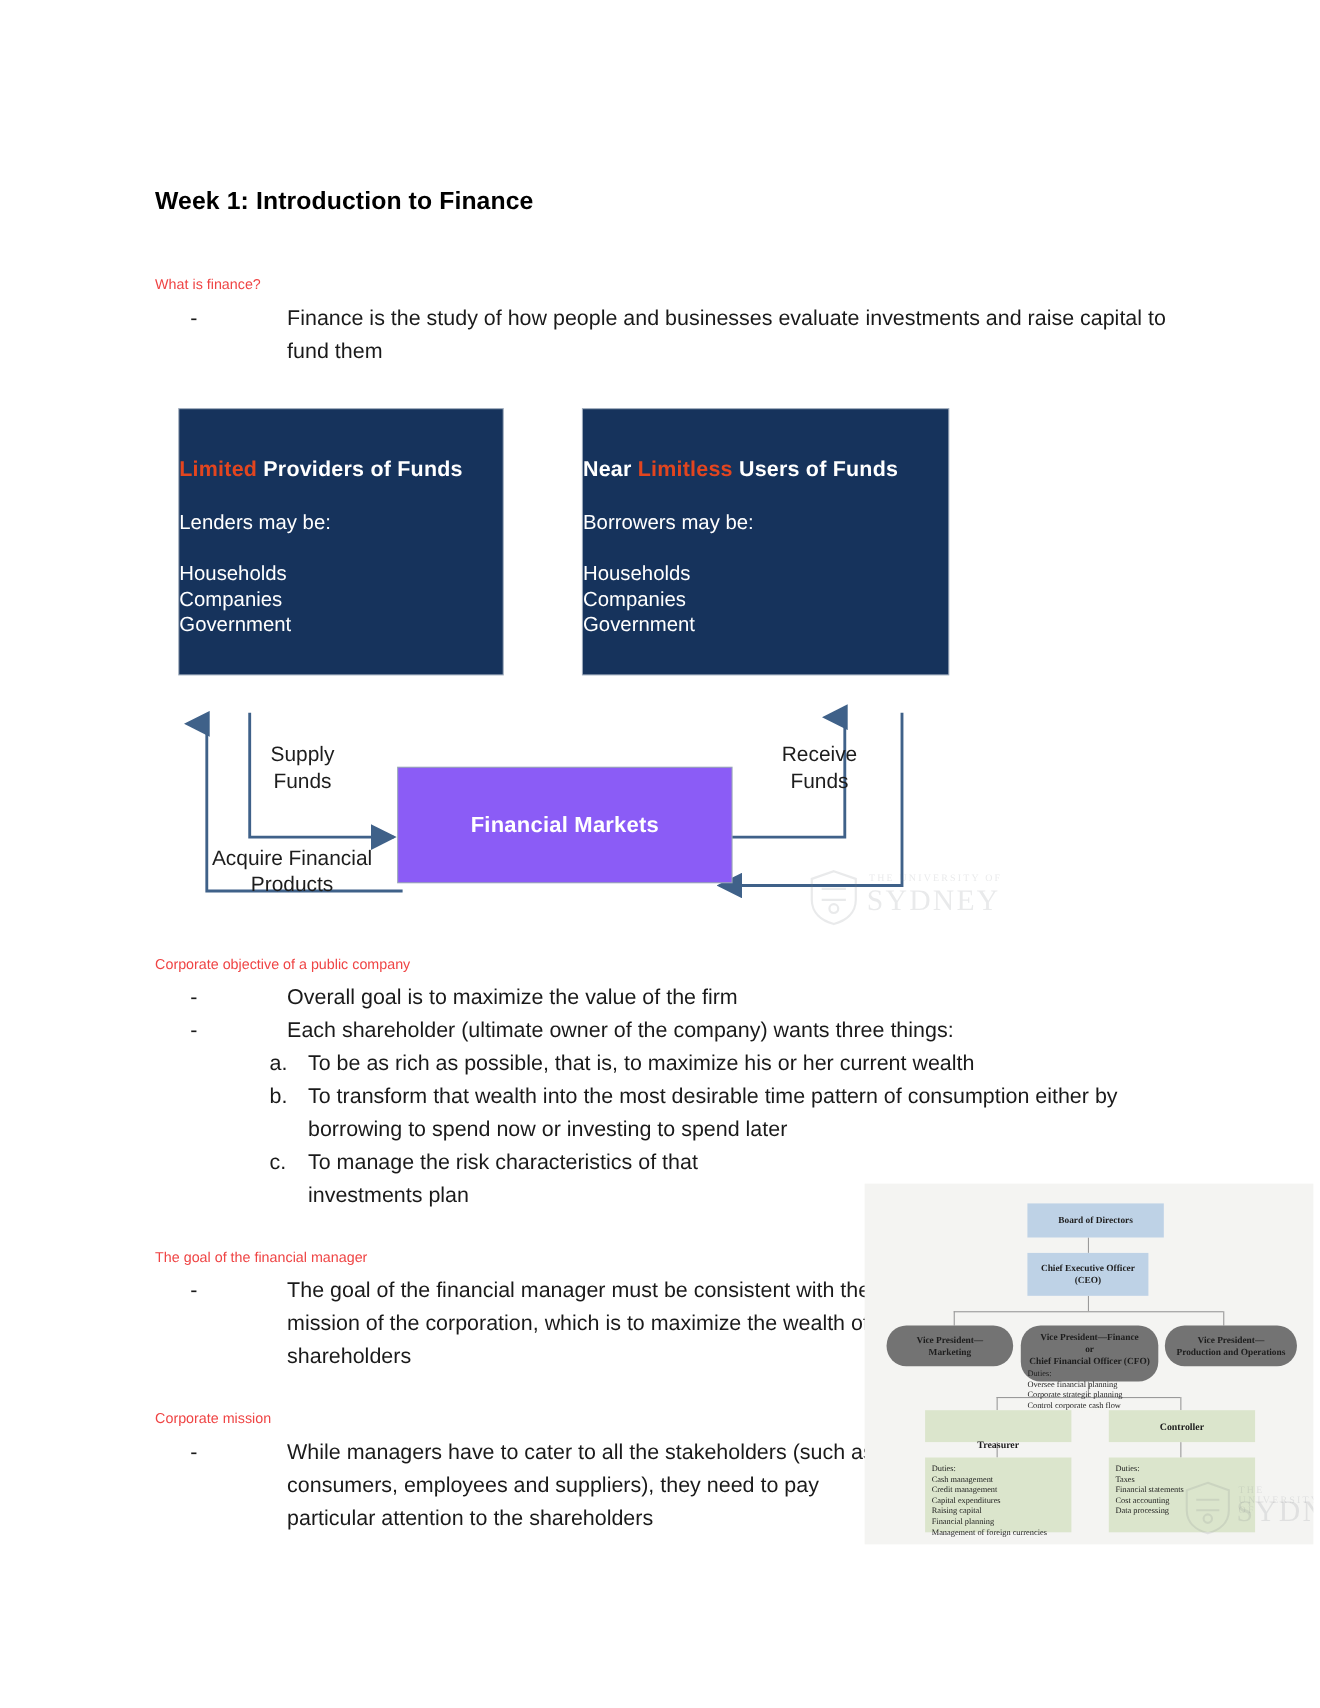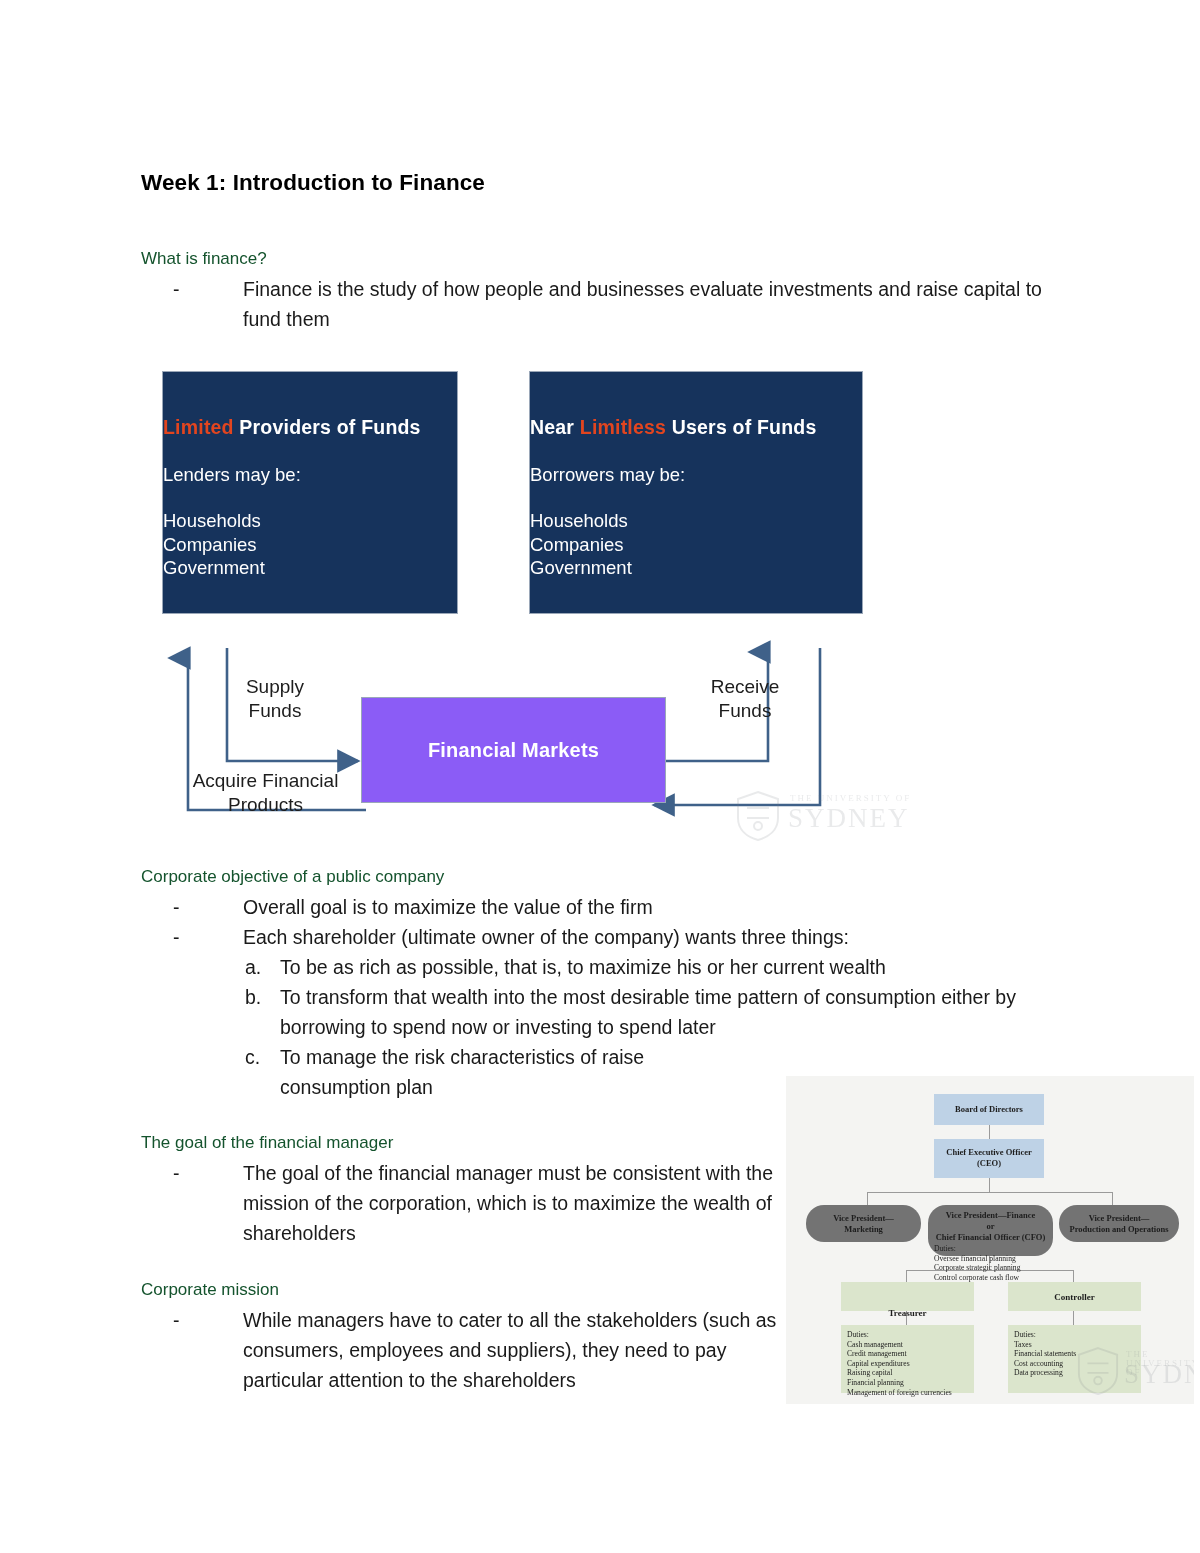--- a/index.html
+++ b/index.html
@@ -30,41 +30,41 @@
     left: 141px;
     top: 170px;
     font-size: 22.5px;
     font-weight: bold;
     letter-spacing: 0.1px;
     color: #000;
   }
 
   .para {
     position: absolute;
-    font-size: 17px;
+    font-size: 13px;
     line-height: 30px;
-    color: #14532d;
+    color: #ef4444;
     white-space: pre-wrap;
   }
   .lvl0 { left: 141px; }
   .dash-item {
     position: absolute;
     font-size: 19.5px;
     line-height: 30px;
     color: #1a1a1a;
   }
   .dash-mark {
     position: absolute;
     left: 0;
     top: 0;
     width: 20px;
   }
   .dash-text {
     display: block;
-    margin-left: 70px;
+    margin-left: 88px;
   }
 
   .alpha-item {
     position: absolute;
     font-size: 19.5px;
     line-height: 30px;
     color: #1a1a1a;
   }
   .alpha-mark {
     position: absolute;
@@ -288,21 +288,21 @@
     <span class="alpha-text" style="width:745px;">To be as rich as possible, that is, to maximize his or her current wealth</span>
   </div>
 
   <div class="alpha-item" style="left:245px; top:982px; width:790px;">
     <span class="alpha-mark">b.</span>
     <span class="alpha-text" style="width:742px;">To transform that wealth into the most desirable time pattern of consumption either by borrowing to spend now or investing to spend later</span>
   </div>
 
   <div class="alpha-item" style="left:245px; top:1042px; width:450px;">
     <span class="alpha-mark">c.</span>
-    <span class="alpha-text" style="width:400px;">To manage the risk characteristics of raise consumption plan</span>
+    <span class="alpha-text" style="width:400px;">To manage the risk characteristics of that investments plan</span>
   </div>
 
   <div class="para lvl0" style="top:1128px;">The goal of the financial manager</div>
 
   <div class="dash-item" style="left:173px; top:1158px; width:620px;">
     <span class="dash-mark">-</span>
     <span class="dash-text" style="width:558px;">The goal of the financial manager must be consistent with the mission of the corporation, which is to maximize the wealth of shareholders</span>
   </div>
 
   <div class="para lvl0" style="top:1275px;">Corporate mission</div>
@@ -319,21 +319,21 @@
     <div class="org-line org-h" style="left:81px;  top:116px; width:245px;"></div>
     <div class="org-line org-v" style="left:81px;  top:116px; height:13px;"></div>
     <div class="org-line org-v" style="left:326px; top:116px; height:13px;"></div>
     <div class="org-line org-v" style="left:203px; top:180px; height:14px;"></div>
     <div class="org-line org-h" style="left:120px; top:194px; width:167px;"></div>
     <div class="org-line org-v" style="left:120px; top:194px; height:12px;"></div>
     <div class="org-line org-v" style="left:287px; top:194px; height:12px;"></div>
     <div class="org-line org-v" style="left:120px; top:235px; height:14px;"></div>
     <div class="org-line org-v" style="left:287px; top:235px; height:14px;"></div>
 
-    <div class="org-box org-blue" style="left:148px; top:18px; width:110px; height:31px;">
+    <div class="org-box org-blue" style="left:148px; top:18px; width:124px; height:31px;">
       <div class="org-title" style="padding-top:10px;">Board of Directors</div>
     </div>
 
     <div class="org-box org-blue" style="left:148px; top:63px; width:110px; height:39px;">
       <div class="org-title" style="padding-top:8px;">Chief Executive Officer</div>
       <div class="org-title">(CEO)</div>
     </div>
 
     <div class="org-box org-gold" style="left:20px; top:129px; width:115px; height:37px;">
       <div class="org-title" style="padding-top:8px;">Vice President—</div>

